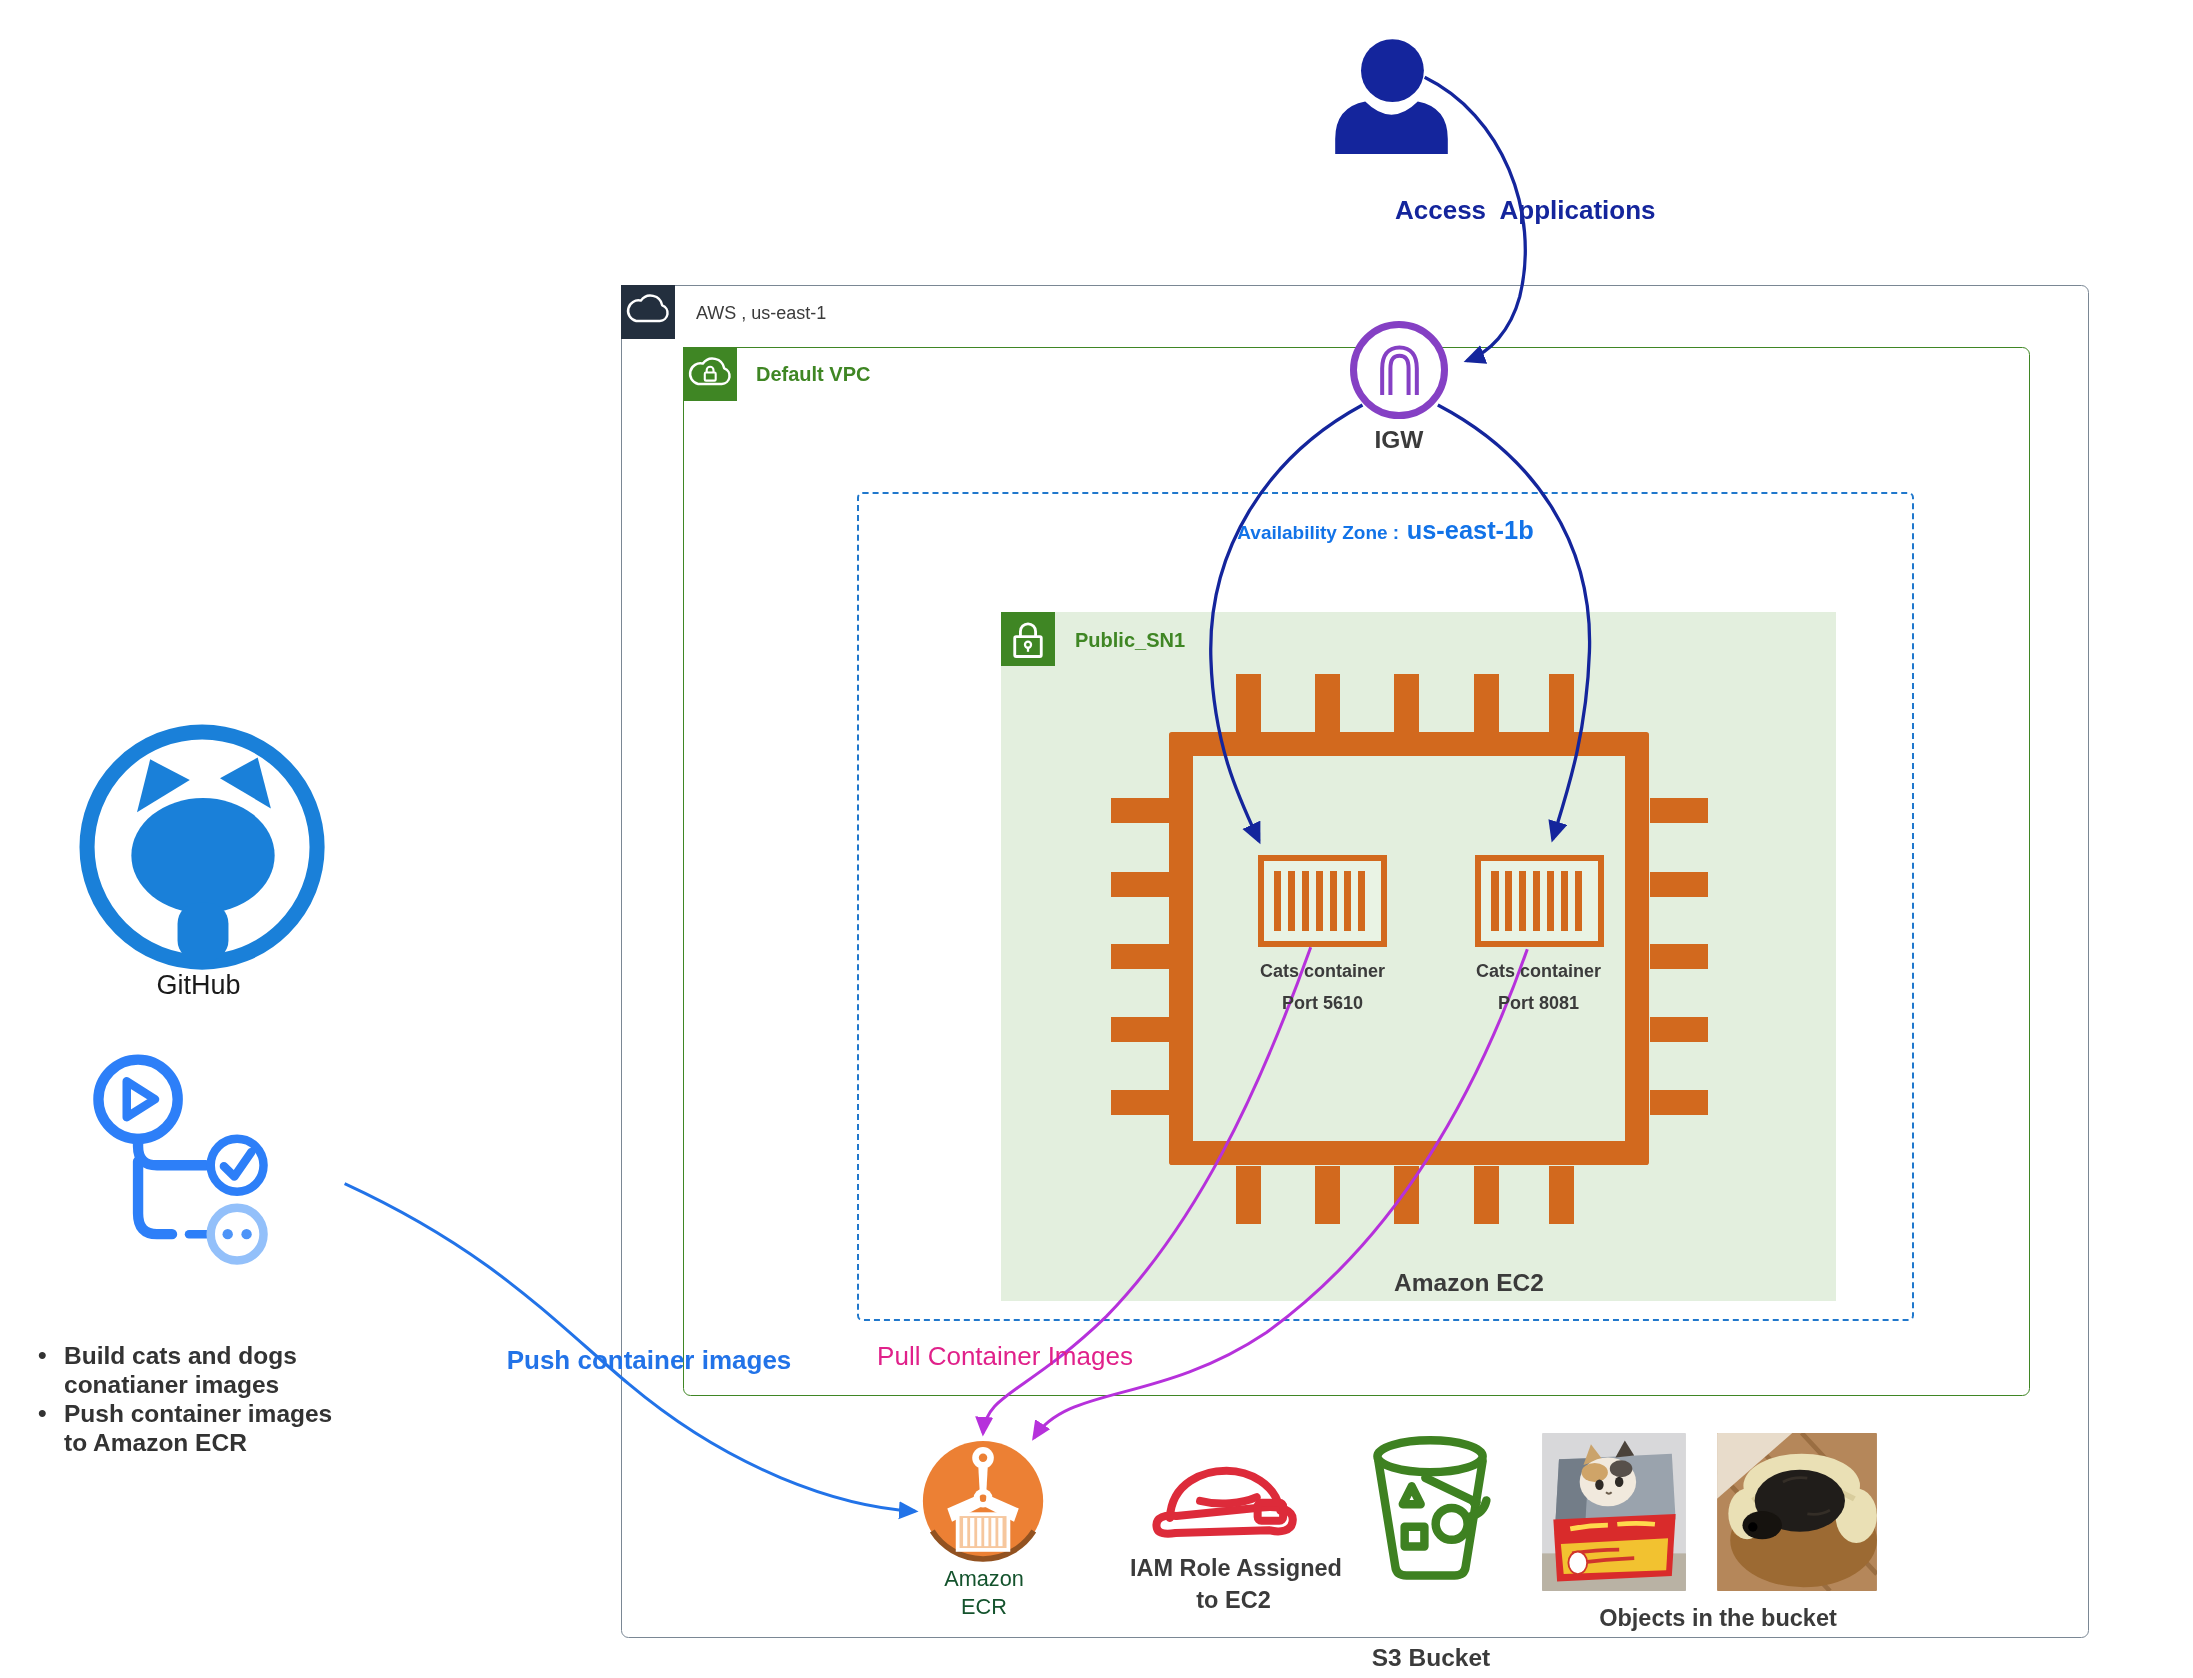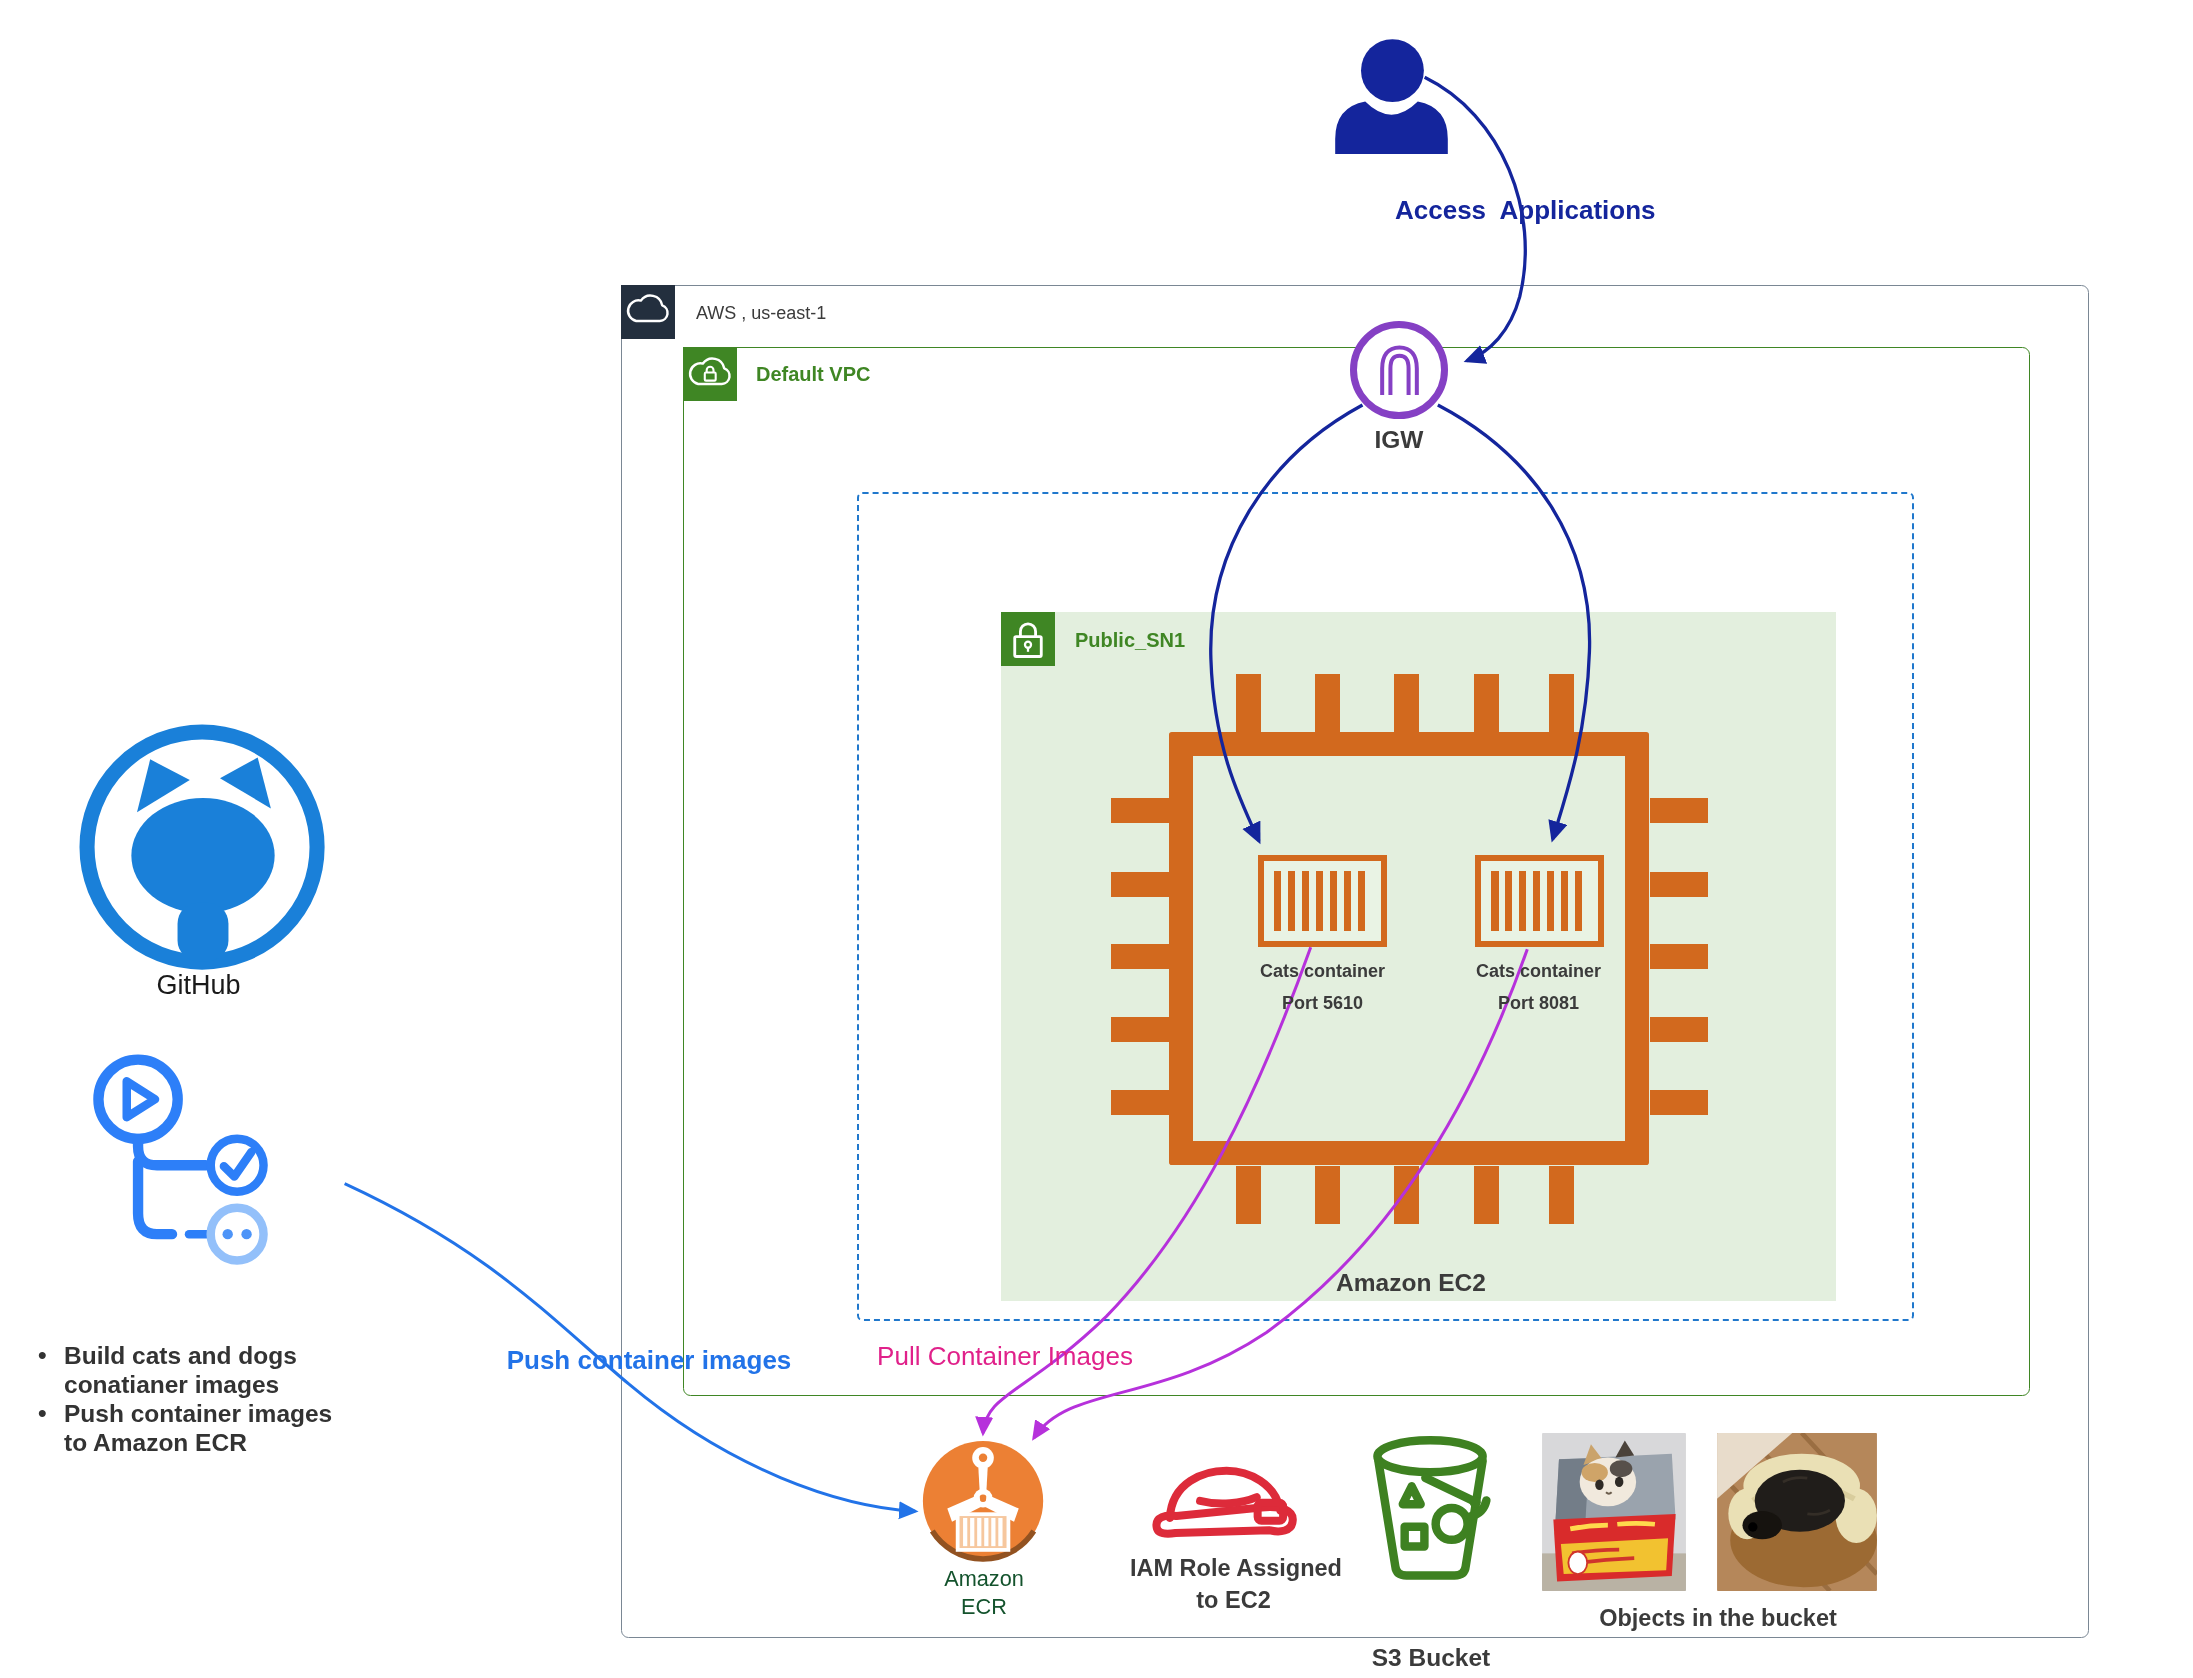--- a/index.html
+++ b/index.html
@@ -65,20 +65,23 @@
   <div class="icon-sq icon-green" style="left:683px;top:347px;">
     <svg width="54" height="54" viewBox="0 0 57 57">
       <path d="M16 39 L41 39 A8.5 8.5 0 0 0 43.5 22.5 A12.5 12.5 0 0 0 21 17.5 A10 10 0 0 0 16 39 Z" fill="none" stroke="#fff" stroke-width="2.6" stroke-linejoin="round"></path>
       <path d="M25 27 v-2.6 a3.6 3.6 0 0 1 7.2 0 V27" fill="none" stroke="#fff" stroke-width="2.2"></path>
       <rect x="23" y="27" width="11.5" height="8.5" rx="1.2" fill="none" stroke="#fff" stroke-width="2.2"></rect>
     </svg>
   </div>
   <div class="lbl lbl-green" style="left:756px;top:363px;">Default VPC</div>
 
   <div class="box az-box" style="left:857px;top:492px;width:1057px;height:829px;"></div>
+  <div class="lbl lbl-az" style="left:1103px;top:516px;width:565px;">
+    <span class="pre">Availability Zone :</span><span class="zone">us-east-1b</span>
+  </div>
 
   <div class="box subnet-box" style="left:1001px;top:612px;width:835px;height:689px;"></div>
   <div class="icon-sq icon-green" style="left:1001px;top:612px;">
     <svg width="54" height="54" viewBox="0 0 57 57">
       <path d="M20.5 26 v-5.5 a8 8 0 0 1 16 0 V26" fill="none" stroke="#fff" stroke-width="3"></path>
       <rect x="14.5" y="26" width="28" height="21" rx="1.5" fill="none" stroke="#fff" stroke-width="3"></rect>
       <circle cx="28.5" cy="34.5" r="3.2" fill="none" stroke="#fff" stroke-width="2.4"></circle>
       <path d="M28.5 37.5 V42" stroke="#fff" stroke-width="2.4"></path>
     </svg>
   </div>
@@ -150,21 +153,21 @@
   <div class="lbl lbl-dark-b lbl-igw" style="left:1352px;top:426px;width:94px;">IGW</div>
 
   <div class="lbl lbl-dark-b lbl-cont" style="left:1214px;top:955px;width:217px;">
     <div>Cats container</div>
     <div>Port 5610</div>
   </div>
   <div class="lbl lbl-dark-b lbl-cont" style="left:1430px;top:955px;width:217px;">
     <div>Cats container</div>
     <div>Port 8081</div>
   </div>
-  <div class="lbl lbl-dark-b lbl-ec2" style="left:1298px;top:1269px;width:226px;">Amazon EC2</div>
+  <div class="lbl lbl-dark-b lbl-ec2" style="left:1356px;top:1269px;width:226px;">Amazon EC2</div>
 
   <svg class="abs" style="left:71px;top:716px;" width="264" height="264" viewBox="0 0 280 280">
     <circle cx="139" cy="139" r="122" fill="#fff" stroke="#1A80D9" stroke-width="16"></circle>
     <g fill="#1A80D9">
       <polygon points="70,102 84,46 126,68"></polygon>
       <polygon points="158,66 198,44 212,98"></polygon>
       <ellipse cx="140" cy="148" rx="76" ry="61"></ellipse>
       <rect x="113" y="198" width="54" height="62" rx="22"></rect>
     </g>
   </svg>

